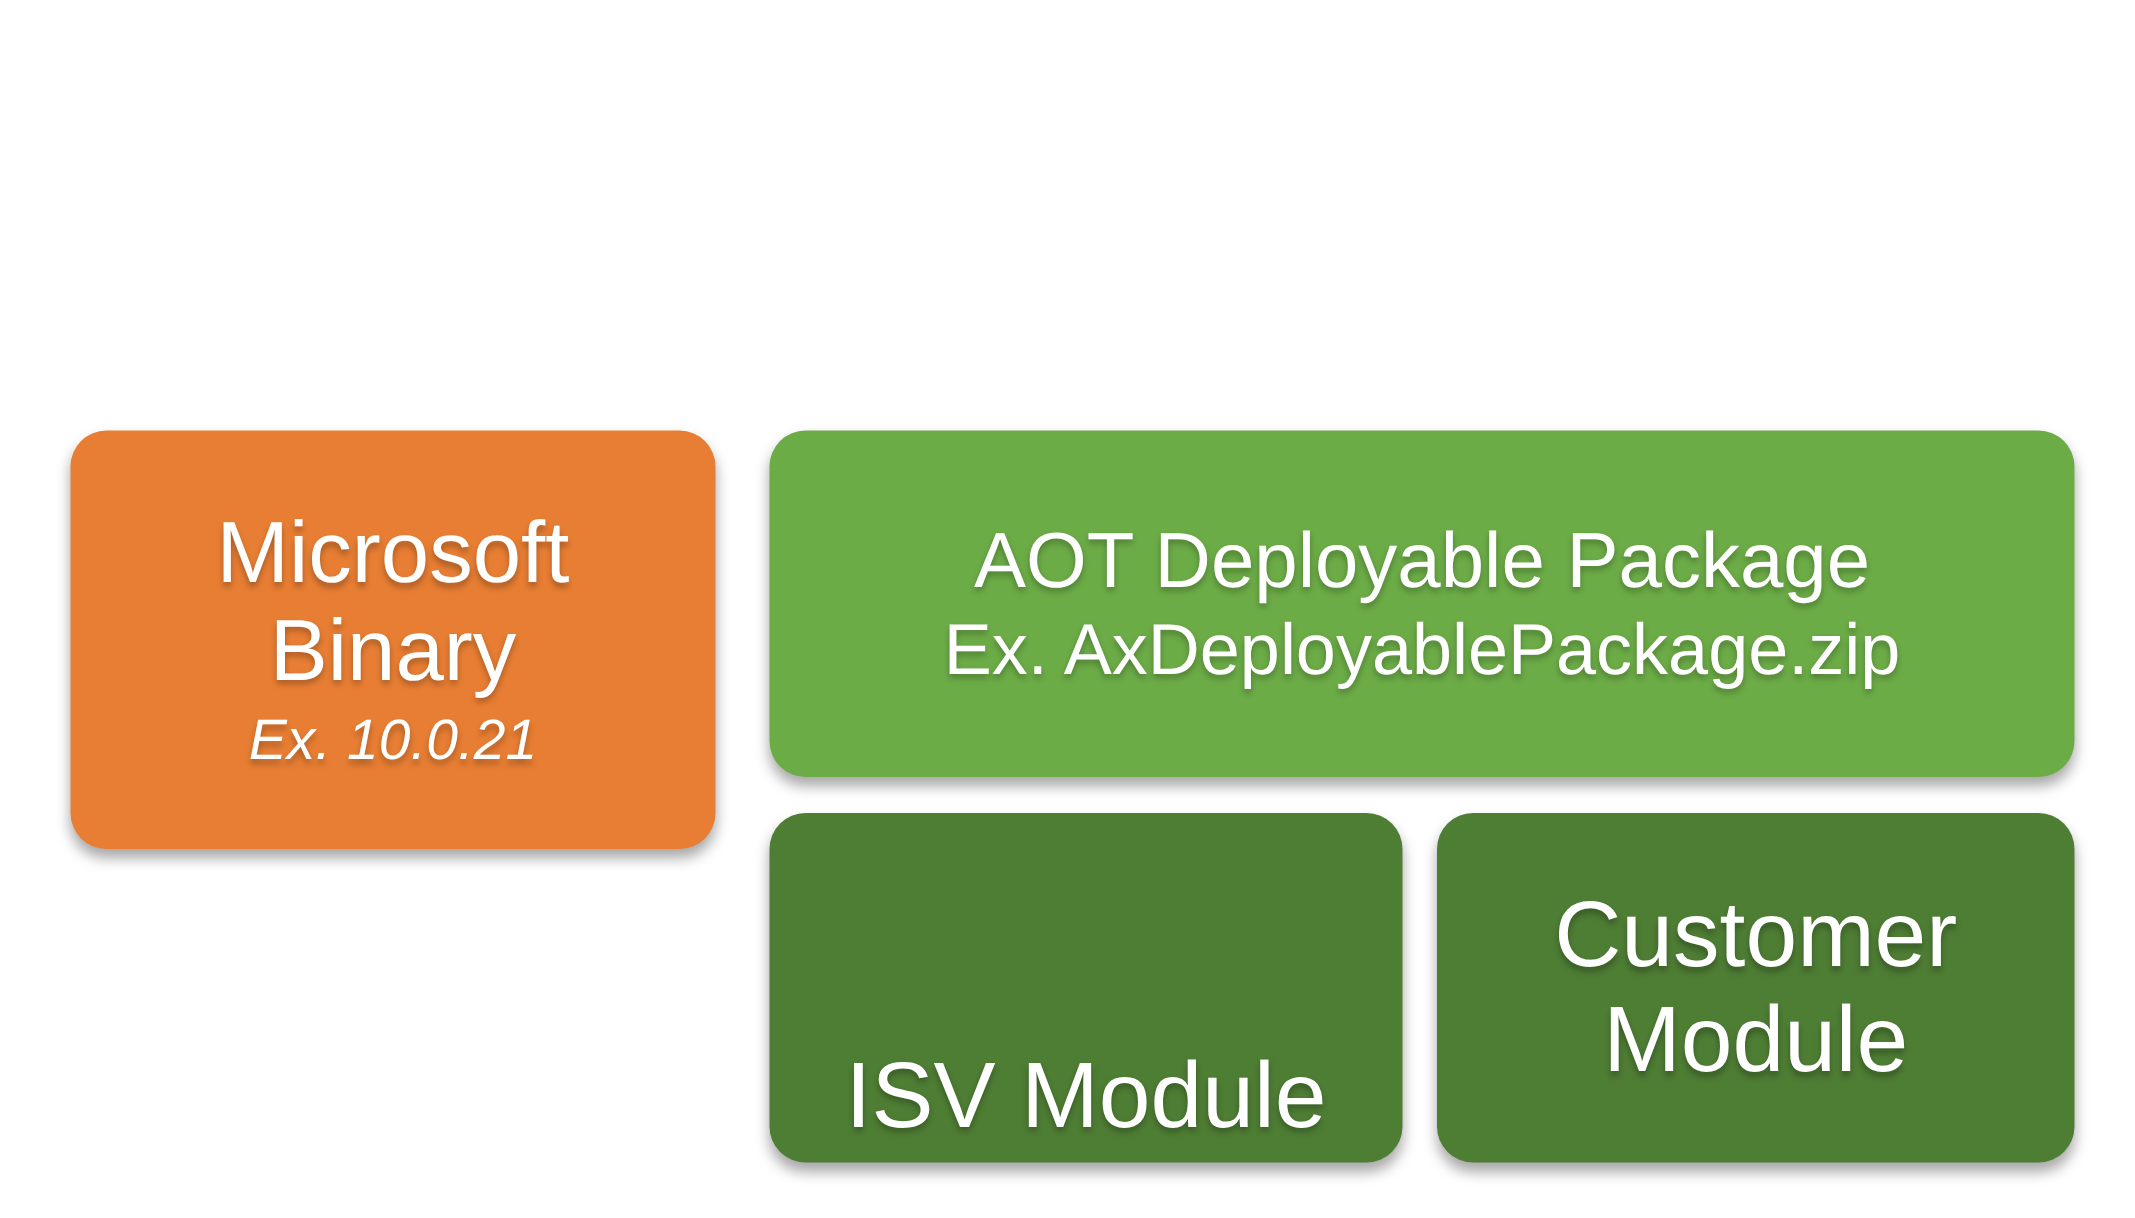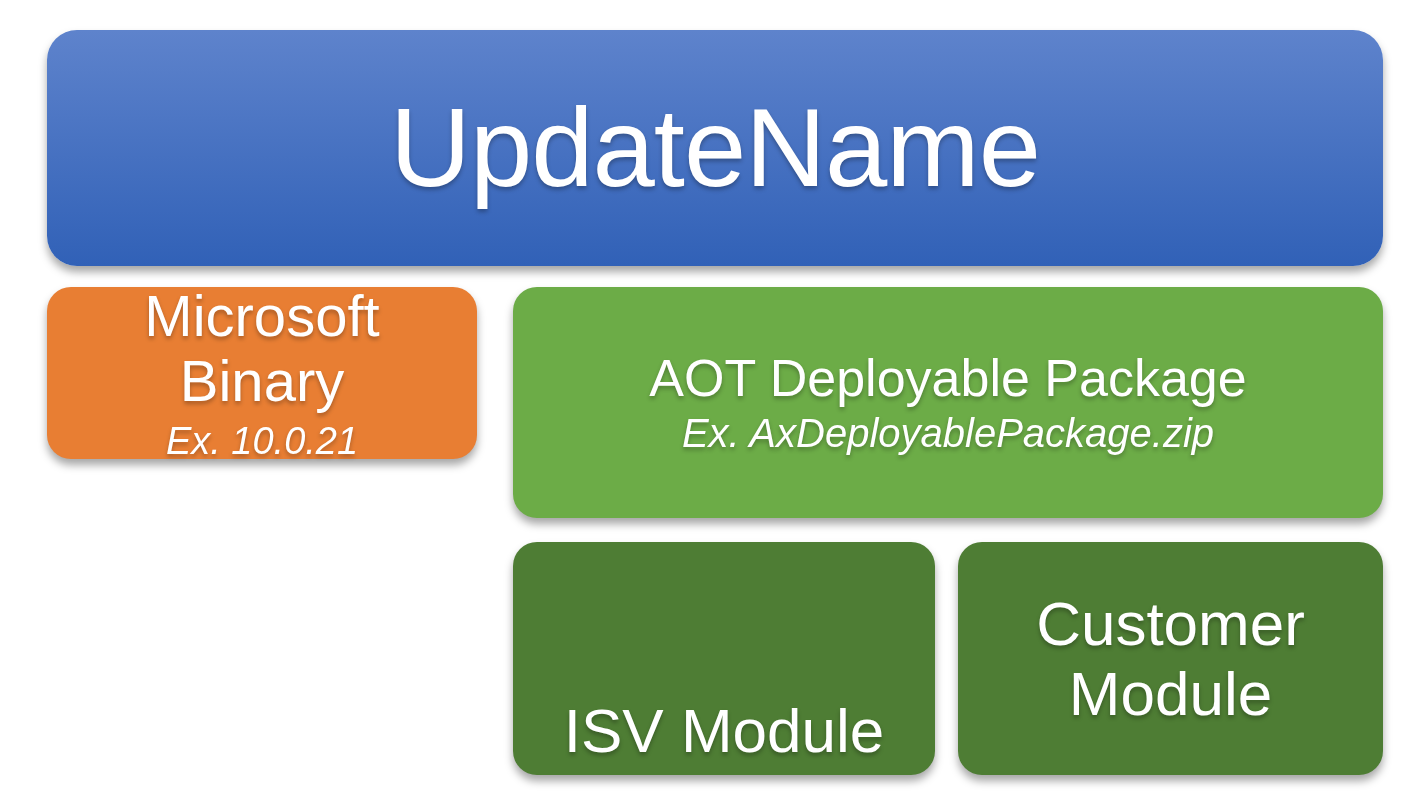--- a/index.html
+++ b/index.html
@@ -41,21 +41,21 @@
     background: linear-gradient(to bottom, var(--grad-top, #5e83cc), var(--grad-bottom, #3161b7));
   }
   .title-box .label {
     font-size: 112px;
     letter-spacing: -1px;
   }
   .ms-box {
     left: 47px;
     top: 287px;
     width: 430px;
-    height: 172px;
+    height: 279px;
     padding: 10px 24px;
   }
   .ms-box .label {
     font-size: 58px;
   }
   .ms-box .example {
     font-size: 38px;
     font-style: italic;
     margin-top: 6px;
   }
@@ -63,22 +63,21 @@
     left: 513px;
     top: 287px;
     width: 870px;
     height: 231px;
     padding: 0 30px;
   }
   .aot-box .label {
     font-size: 52px;
   }
   .aot-box .example {
-    font-size: 40px;
-    font-style: italic;
+    font-size: 48px;
     margin-top: 4px;
   }
   .isv-box {
     left: 513px;
     top: 542px;
     width: 422px;
     height: 233px;
     padding: 10px 20px;
   }
   .customer-box {
@@ -91,23 +90,20 @@
   .isv-box .label,
   .customer-box .label {
     font-size: 62px;
   }
 </style>
 </head>
 <body>
 
 <div class="canvas">
 
-  <div class="box title-box" style="--grad-top: #5E83CC; --grad-bottom: #3161B7;">
-    <div class="label">UpdateName</div>
-  </div>
 
   <div class="box ms-box" style="background: rgb(232, 126, 51);">
     <div class="label">Microsoft Binary</div>
     <div class="example">Ex. 10.0.21</div>
   </div>
 
   <div class="box aot-box" style="background: rgb(108, 172, 71);">
     <div class="label">AOT Deployable Package</div>
     <div class="example">Ex. AxDeployablePackage.zip</div>
   </div>

